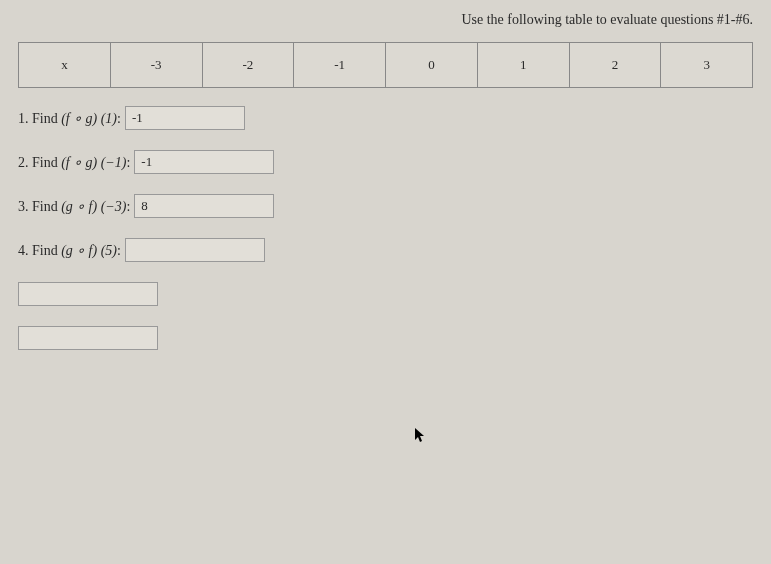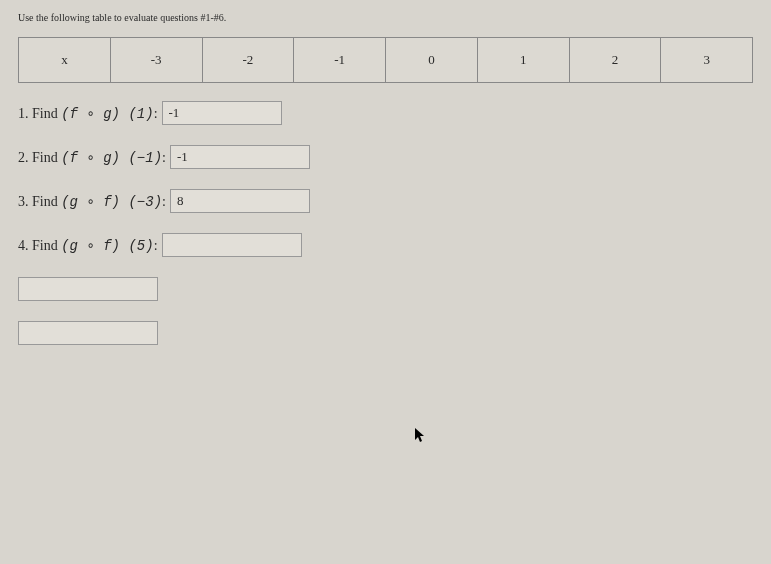--- a/index.html
+++ b/index.html
@@ -11,21 +11,22 @@
       font-family: Georgia, 'Times New Roman', serif;
       background: #d8d5ce;
       padding: 12px 18px;
       width: 771px;
       height: 564px;
       color: #2a2a2a;
       font-size: 14px;
     }
     .instructions {
       margin-bottom: 14px;
-      font-size: 10px;
+      font-size: 14px;
+      text-align: right;
     }
     table {
       border-collapse: collapse;
       width: 100%;
       margin-bottom: 18px;
       background: #dcd9d2;
     }
     td {
       border: 1px solid #888;
       text-align: center;
@@ -50,21 +51,21 @@
       padding: 4px 6px;
       width: 140px;
       height: 24px;
       color: #2a2a2a;
     }
     .answer-input.short {
       width: 120px;
     }
     .math {
       font-style: italic;
-      font-family: Liberation Mono, monospace;
+      font-family: Liberation Serif, serif;
     }
     .cursor {
       position: absolute;
       left: 415px;
       top: 428px;
       font-size: 14px;
       color: #000;
       pointer-events: none;
     }
   </style>

